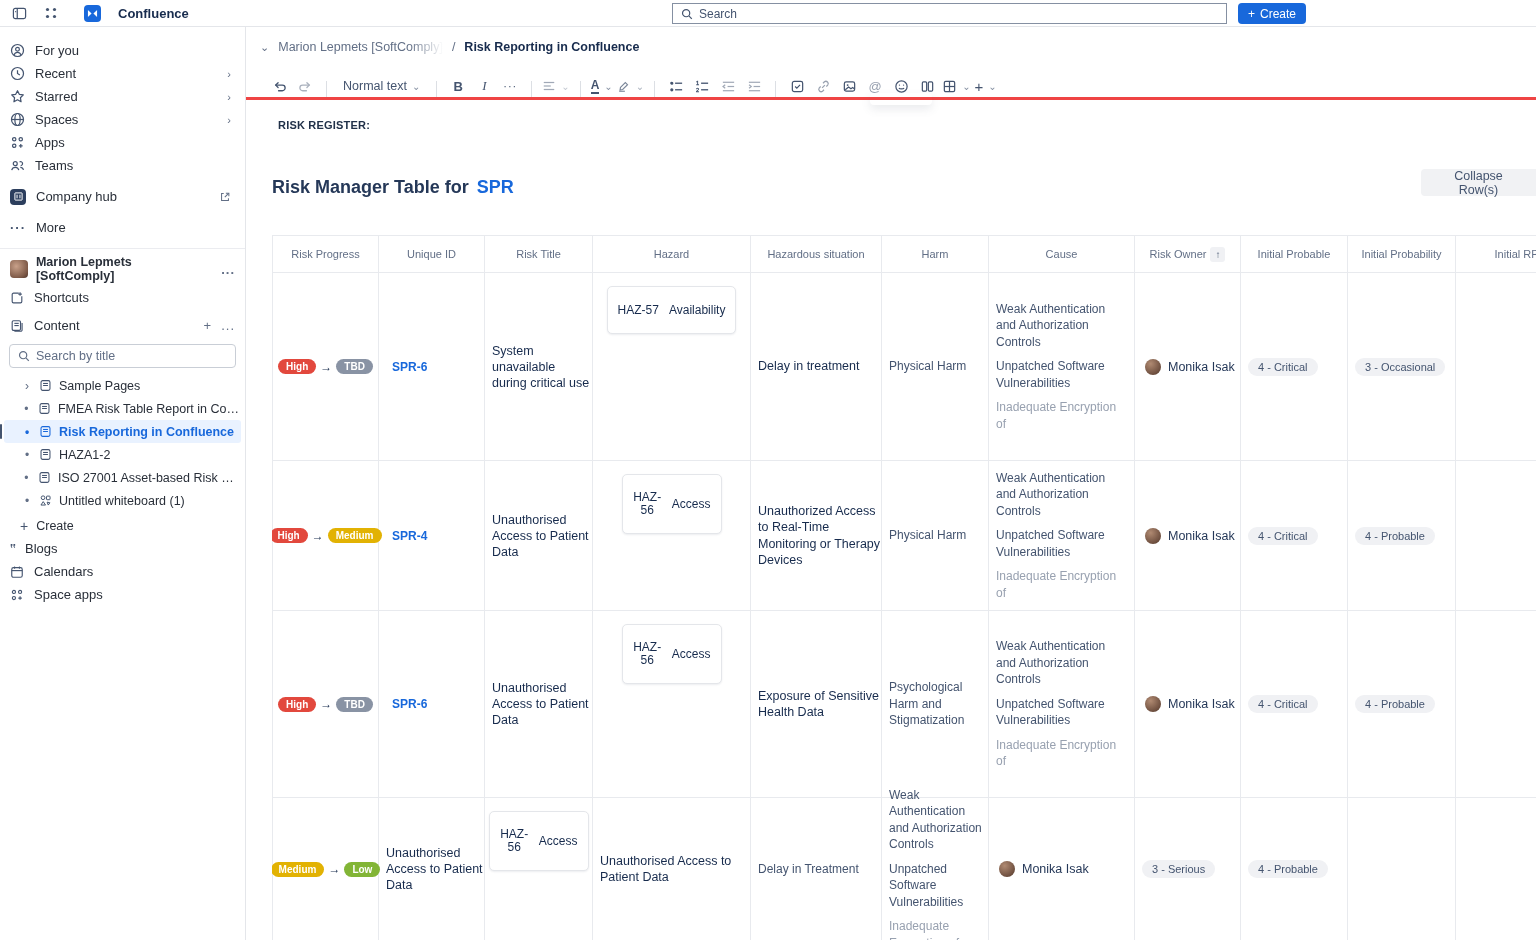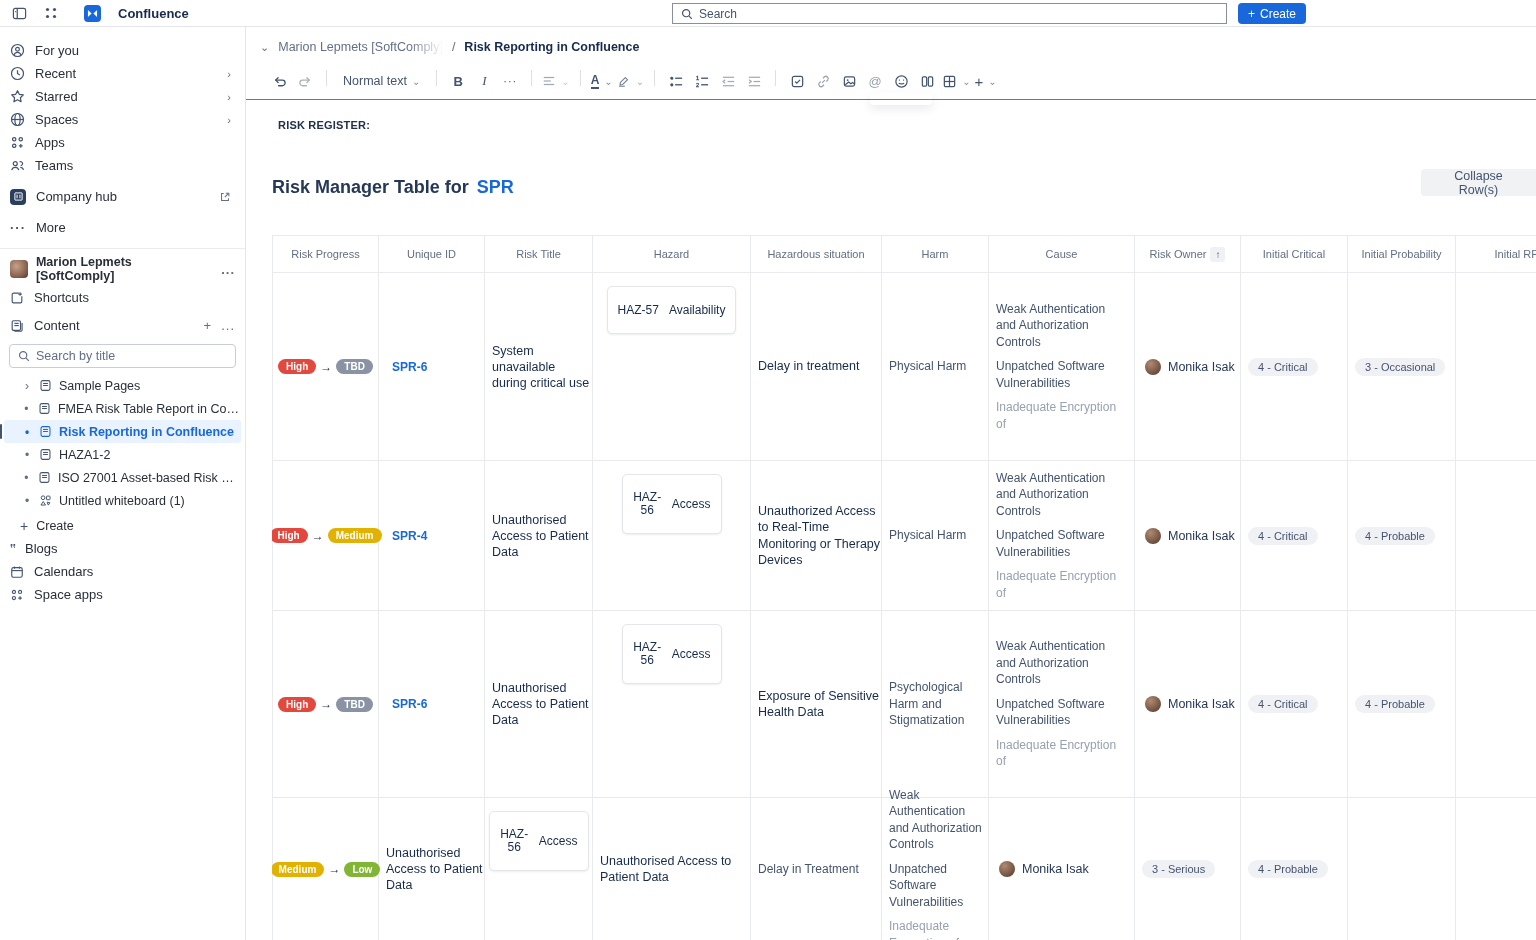--- a/index.html
+++ b/index.html
@@ -55,22 +55,22 @@
   
   .main { position:absolute; left:246px; top:27px; width:1290px; height:913px; background:#fff; }
   .breadcrumb { position:absolute; left:14px; top:13px; display:flex; align-items:center; gap:9px; font-size:12.5px; }
   .bc-chev { color:#626F86; font-size:11px; cursor:pointer; }
   .bc-space { color:#626F86; max-width:170px; white-space:nowrap; overflow:hidden; position:relative; cursor:pointer; }
   .bc-space .fade { position:absolute; right:0; top:0; width:34px; height:100%;
                     background:linear-gradient(to right, rgba(255,255,255,0), #fff); }
   .bc-sep { color:#626F86; }
   .bc-page { font-weight:bold; color:#172B4D; cursor:pointer; }
 
-  .toolbar { position:absolute; left:0; top:43px; width:1290px; height:30px; border-bottom:1px solid #ef4444;
-             display:flex; align-items:flex-start; padding-left:22px; gap:4px; color:#44546F; }
+  .toolbar { position:absolute; left:0; top:43px; width:1290px; height:30px; border-bottom:3px solid #ef4444;
+             display:flex; align-items:flex-end; padding-left:22px; gap:4px; color:#44546F; }
   .tbtn { display:inline-flex; align-items:center; justify-content:center; min-width:22px; height:22px;
           border-radius:3px; cursor:pointer; font-size:13px; color:#44546F; gap:2px; }
   .tsep { width:1px; height:16px; background:#DCDFE4; margin:0 6px; }
   .tb-text { font-size:12.5px; color:#44546F; }
   .chev-s { font-size:10px; color:#8590A2; margin-left:3px; }
   .bold-g { font-weight:bold; font-size:13px; }
   .ital-g { font-style:italic; font-family:"Liberation Serif", serif; font-size:13px; }
   .a-color { font-size:12px; font-weight:bold; border-bottom:2px solid #44546F; line-height:1; padding-bottom:1px; }
   .shadow-hint { position:absolute; left:624px; top:66px; width:62px; height:12px; border-radius:4px;
                  box-shadow:0 4px 10px rgba(80,90,110,0.35); opacity:.35; }
@@ -570,21 +570,21 @@
             <span>Harm</span>
           </div>
         <div class="th">
             <span>Cause</span>
           </div>
         <div class="th">
             <span>Risk Owner</span>
             <span class="sort-pill">↑</span>
           </div>
         <div class="th">
-            <span>Initial Critical</span>
+            <span>Initial Probable</span>
           </div>
         <div class="th">
             <span>Initial Probability</span>
           </div>
         <div class="th">
             <span>Initial RPN</span>
           </div>
 
         <div class="td center">
           <span class="badge high">High</span>

